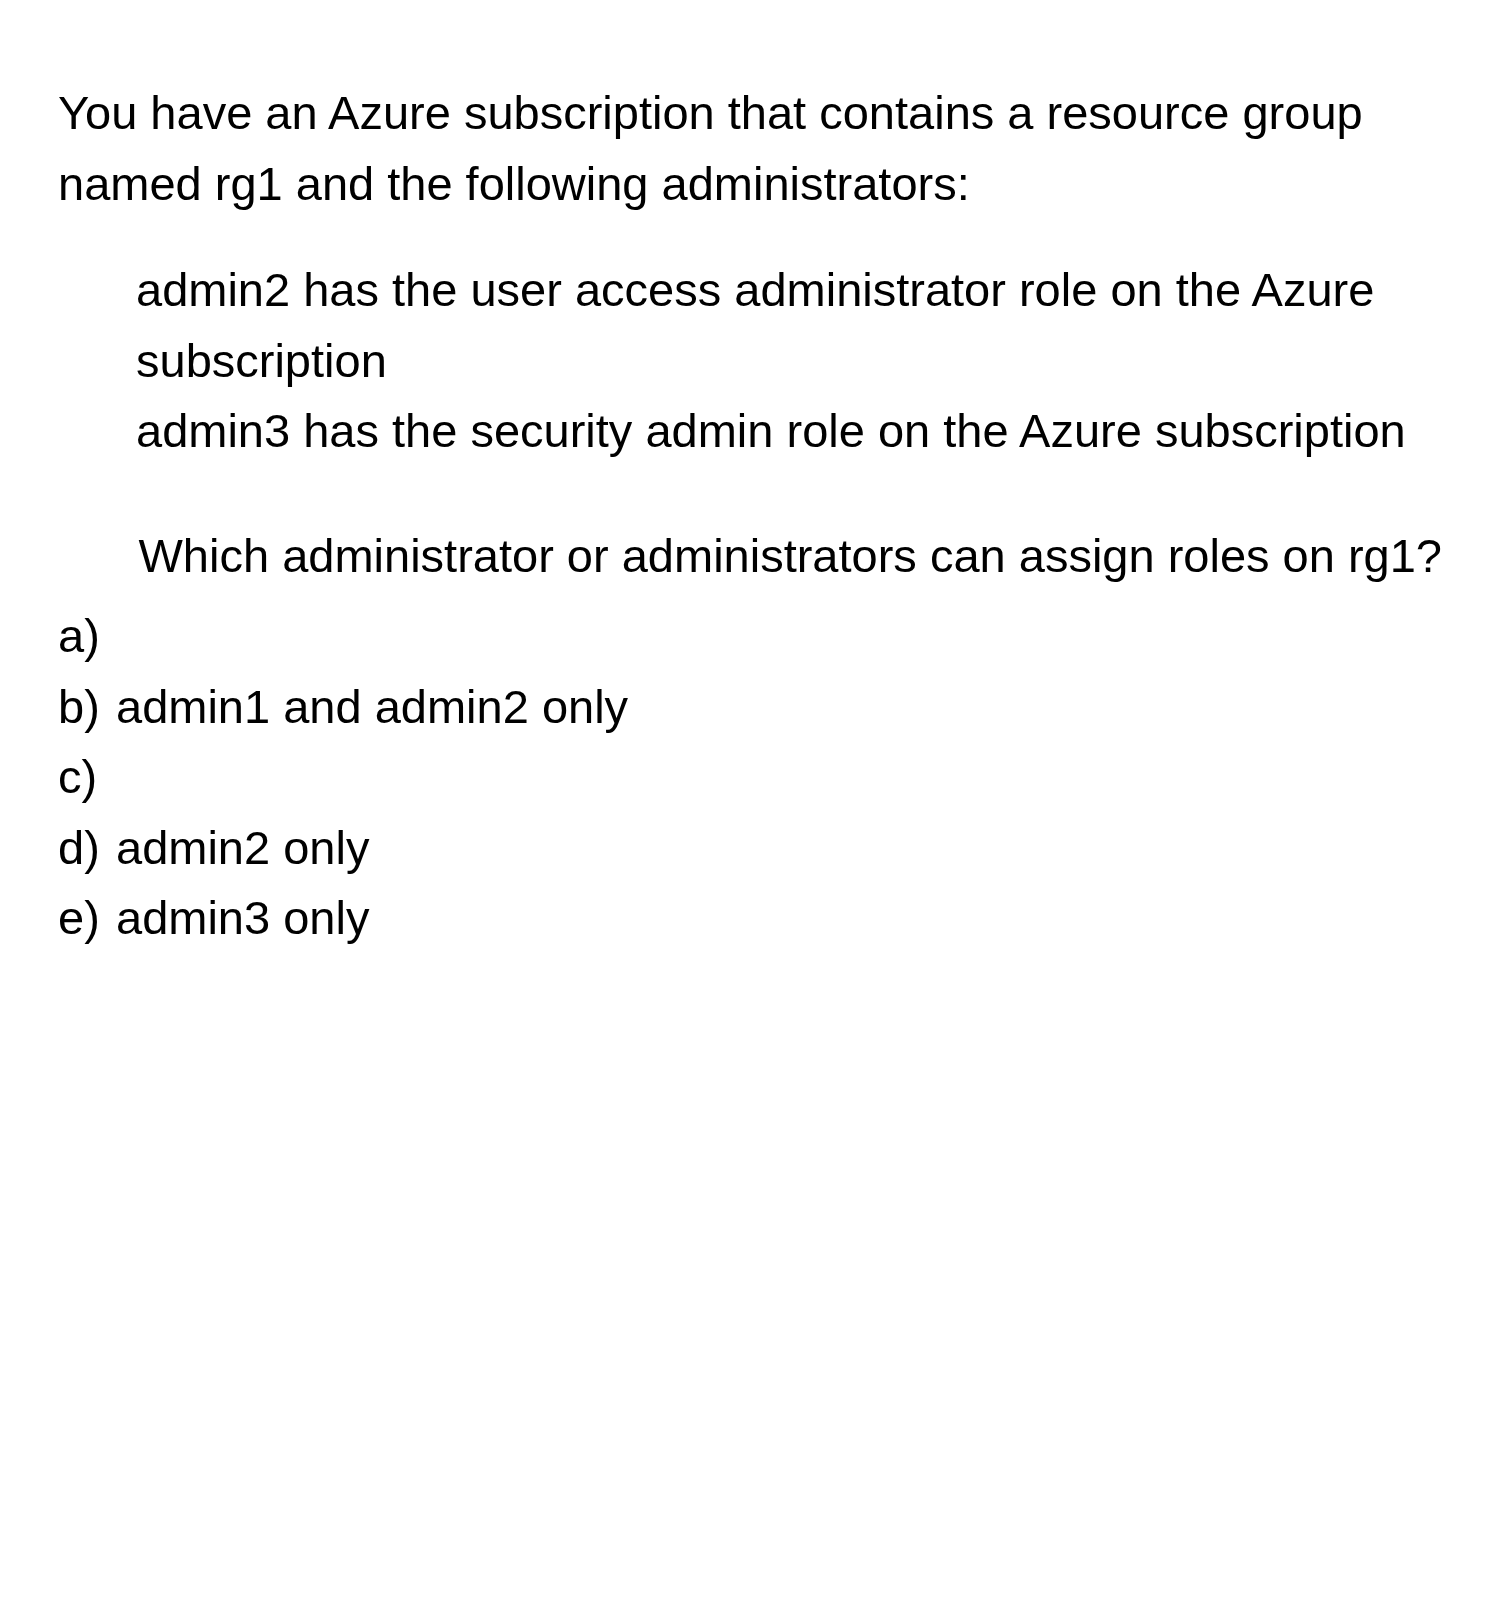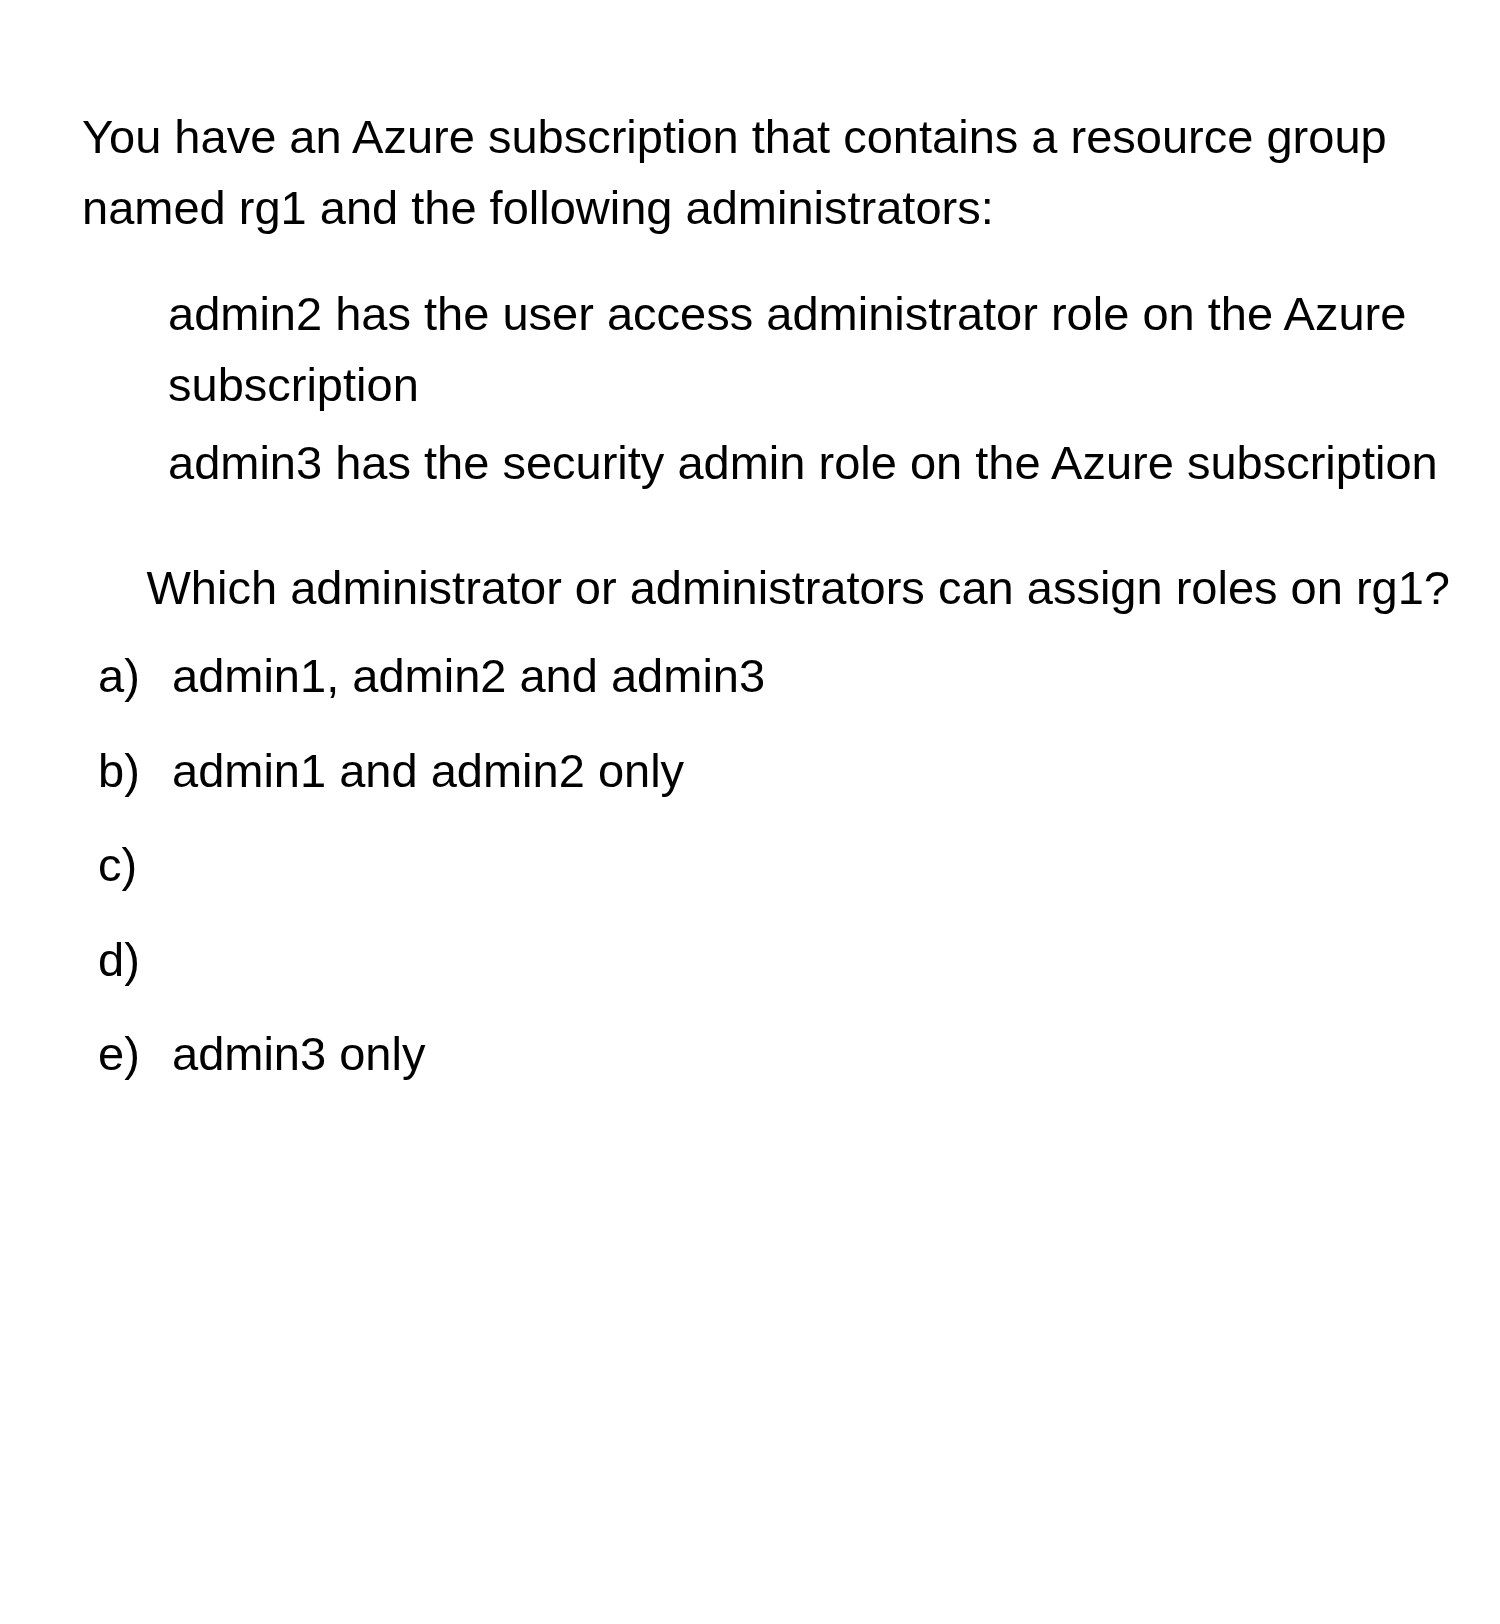--- a/index.html
+++ b/index.html
@@ -1,16 +1,16 @@
 <!DOCTYPE html>
 <html><head>
   <meta charset="utf-8">
   <style>
     * {
-      margin: 8px;
+      margin: 0;
       padding: 0;
       box-sizing: border-box;
     }
     body {
       width: 1500px;
       height: 1624px;
       background: #ffffff;
       font-family: -apple-system, BlinkMacSystemFont, "Segoe UI", Helvetica, Arial, sans-serif;
       color: #000000;
       font-size: 47px;
@@ -49,29 +49,29 @@
 <div class="admin-list">
   <p class="admin-item">admin2 has the user access administrator role on the Azure subscription</p>
   <p class="admin-item">admin3 has the security admin role on the Azure subscription</p>
 </div>
 
 <p class="question">Which administrator or administrators can assign roles on rg1?</p>
 
 <div class="options">
   <div class="option-row">
     <span class="option-marker">a)</span>
-    <span>admin1, admin2 and admin3</span>
   </div>
   <div class="option-row">
     <span class="option-marker">b)</span>
     <span>admin1 and admin2 only</span>
   </div>
   <div class="option-row">
     <span class="option-marker">c)</span>
   </div>
   <div class="option-row">
     <span class="option-marker">d)</span>
+    <span>admin2 only</span>
   </div>
   <div class="option-row">
     <span class="option-marker">e)</span>
     <span>admin3 only</span>
   </div>
 </div>
 
 </body></html>

